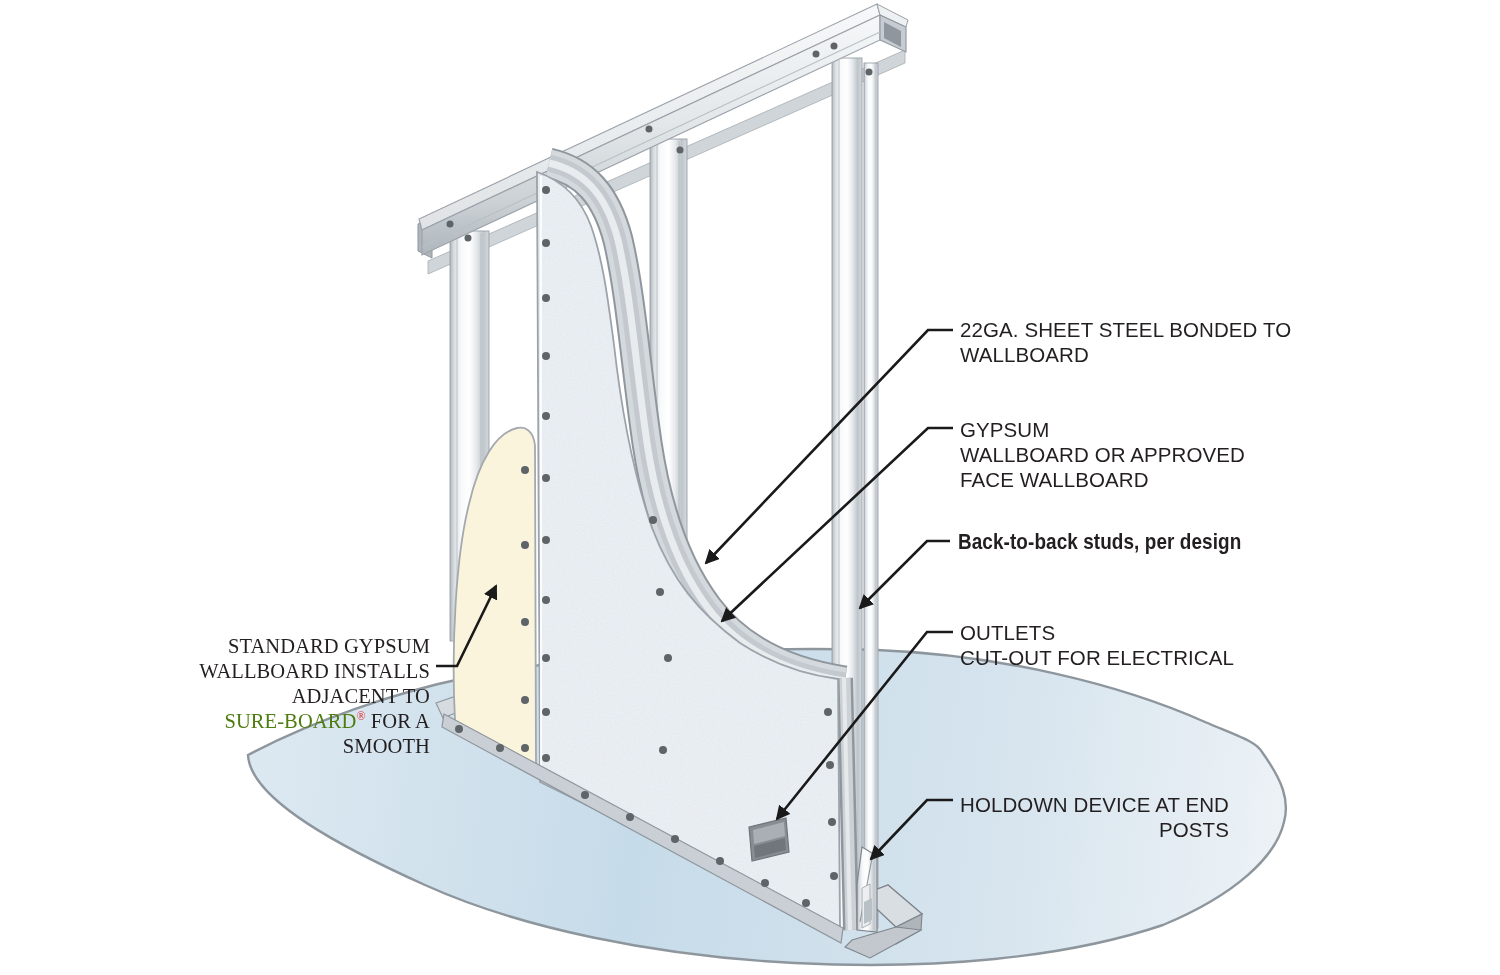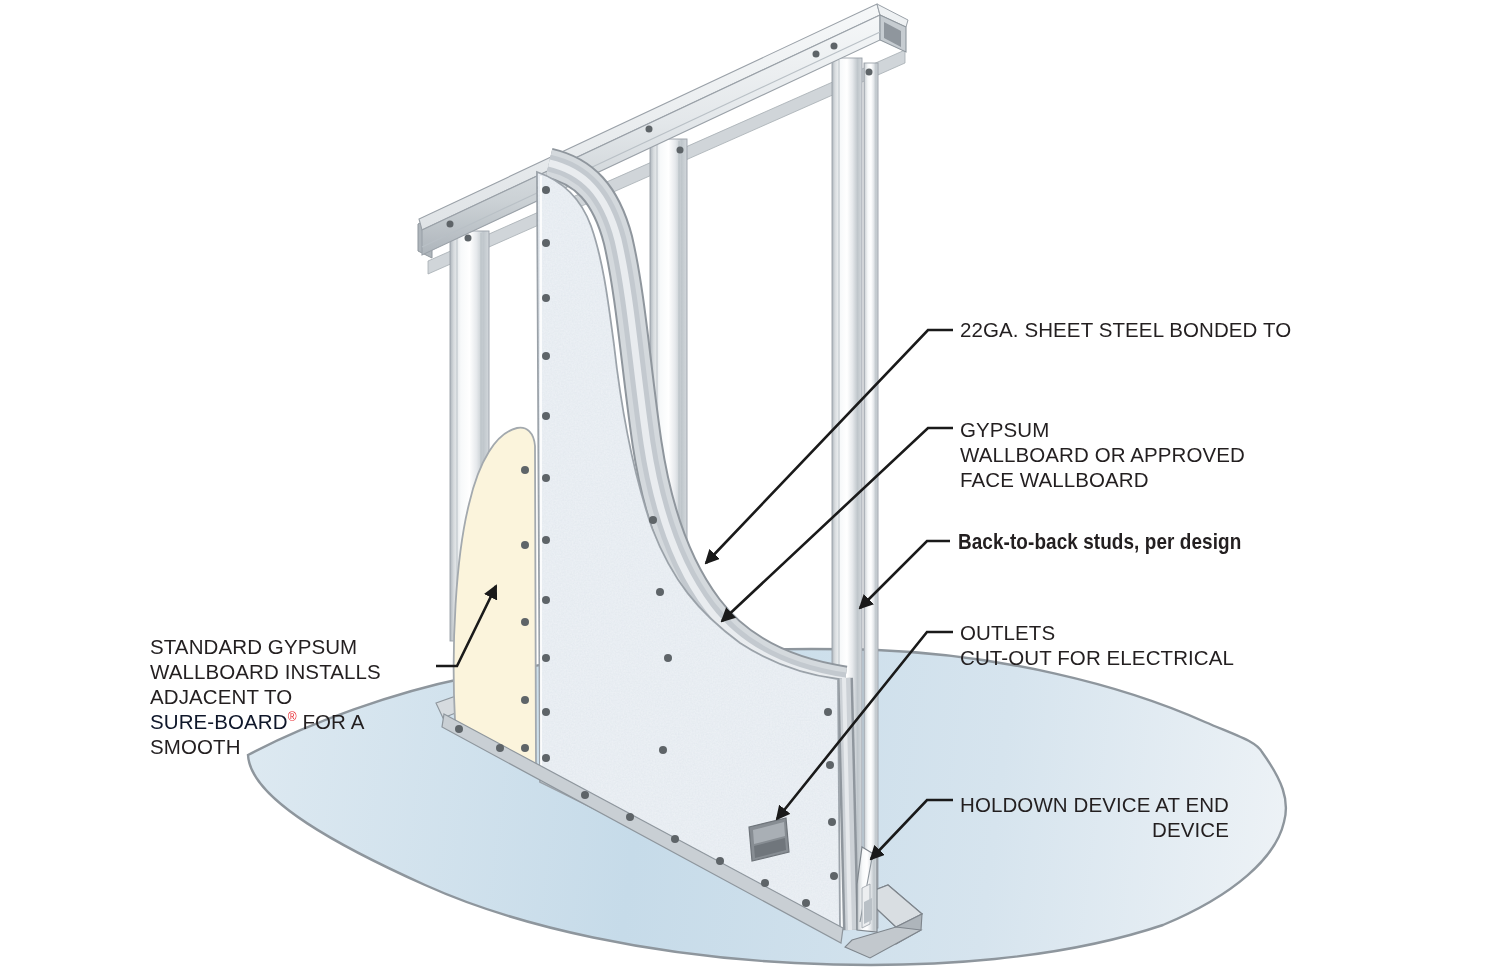--- a/index.html
+++ b/index.html
@@ -2,24 +2,24 @@
 <html><head>
 <meta charset="utf-8">
 <style>
   html,body{margin:0;padding:0;background:#ffffff;}
   #stage{position:relative;width:1500px;height:975px;background:#ffffff;overflow:hidden;
          font-family:"Liberation Sans", sans-serif;color:#231f20;}
   #drawing{position:absolute;left:0;top:0;}
   .callout{position:absolute;font-size:20.5px;line-height:25px;letter-spacing:0.1px;
            color:#231f20;white-space:nowrap;}
   .callout.right{text-align:left;}
-  .callout.left{text-align:left;}
+  .callout.left{text-align:right;font-family:Liberation Serif, serif;}
   .callout .ln{display:block;}
   .condensed{font-weight:bold;font-size:22px;transform:scaleX(0.86);transform-origin:left center;}
-  .brand{color:#0f172a;}
+  .brand{color:#4d7c0f;}
   .regmark{color:#e8272f;font-size:12px;vertical-align:super;line-height:0;}
 </style>
 </head>
 <body>
 
 <div id="stage">
 
 <svg id="drawing" width="1500" height="975" viewBox="0 0 1500 975" xmlns="http://www.w3.org/2000/svg">
   <defs>
     <linearGradient id="gradFloor" x1="250" y1="700" x2="1290" y2="830" gradientUnits="userSpaceOnUse">
@@ -195,40 +195,41 @@
     <path d="M953,428 L928,428 L722,621" marker-end="url(#arrow)"></path>
     <path d="M950,541 L927,541 L860,608" marker-end="url(#arrow)"></path>
     <path d="M953,632 L927,632 L777,819" marker-end="url(#arrow)"></path>
     <path d="M953,800 L927,800 L871,859" marker-end="url(#arrow)"></path>
     <path d="M436,666 L457,666 L496,586" marker-end="url(#arrow)"></path>
   </g>
 </svg>
 
   <div class="callout right" style="left:960px;top:317px;">
     <span class="ln">22GA. SHEET STEEL BONDED TO</span>
+    <span class="ln">WALLBOARD</span>
   </div>
 
   <div class="callout right" style="left:960px;top:417px;">
     <span class="ln">GYPSUM</span>
     <span class="ln">WALLBOARD OR APPROVED</span>
     <span class="ln">FACE WALLBOARD</span>
   </div>
 
   <div class="callout right condensed" style="left:958px;top:529px;">
     <span class="ln">Back-to-back studs, per design</span>
   </div>
 
   <div class="callout right" style="left:960px;top:620px;">
     <span class="ln">OUTLETS</span>
     <span class="ln">CUT-OUT FOR ELECTRICAL</span>
   </div>
 
   <div class="callout right" style="left:960px;top:792px;text-align:right;">
     <span class="ln">HOLDOWN DEVICE AT END</span>
-    <span class="ln">DEVICE</span>
+    <span class="ln">POSTS</span>
   </div>
 
   <div class="callout left" style="left:150px;top:634px;width:280px;">
     <span class="ln">STANDARD GYPSUM</span>
     <span class="ln">WALLBOARD INSTALLS</span>
     <span class="ln">ADJACENT TO</span>
     <span class="ln"><span class="brand">SURE-BOARD</span><span class="regmark">®</span><span> FOR A</span></span>
     <span class="ln">SMOOTH</span>
   </div>
 

